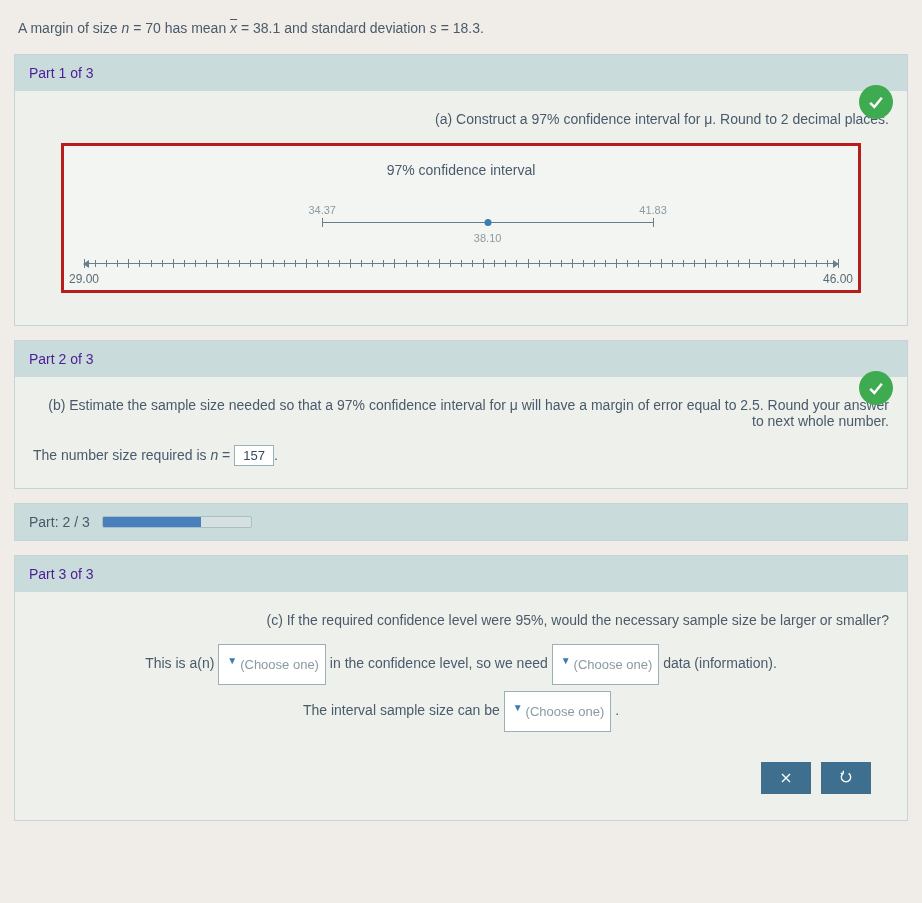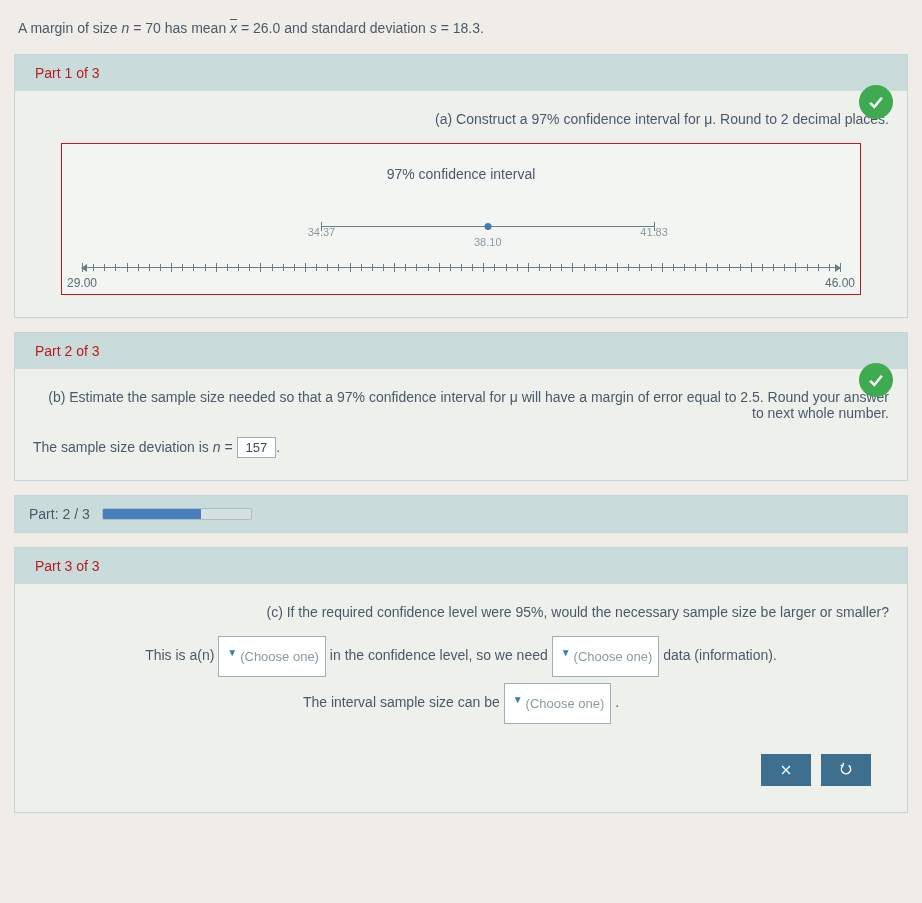--- a/index.html
+++ b/index.html
@@ -18,23 +18,23 @@
   }
   .mathvar { font-style: italic; }
   .overline { text-decoration: overline; }
   .section {
     border: 1px solid #c5d4d6;
     margin-bottom: 14px;
     background: #eef0ec;
   }
   .section-header {
     background: #cadbdc;
-    padding: 10px 20px;
+    padding: 10px 14px;
     font-size: 14px;
-    color: #b91c1c;
+    color: #4c1d95;
   }
   .section-body {
     position: relative;
     padding: 20px 18px 22px 18px;
   }
   .badge {
     position: absolute;
     top: -6px;
     right: 14px;
     width: 34px;
@@ -44,38 +44,38 @@
     display: flex;
     align-items: center;
     justify-content: center;
   }
   .badge svg { width: 20px; height: 20px; }
   .q-text { margin-bottom: 16px; color:#4a5a6a;text-align:right; }
   .q-text-inline { color:#4a5a6a; line-height: 2.4; text-align: center; }
   
   
   .number-line-box {
-    border: 1px solid #b91c1c;
+    border: 3px solid #b91c1c;
     background: #f3f5f2;
-    padding: 22px 0 8px 0;
-    margin: 0 28px;
+    padding: 16px 0 8px 0;
+    margin: 10px 28px;
   }
   .nl-title { text-align: center; color:#4a5a6a; font-size:14px; margin-bottom: 24px; }
   .nl-area { position: relative; height: 80px; margin: 0 20px; }
   .nl-axis { position: absolute; left: 0; right: 0; bottom: 18px; height: 1px; background:#6b7d87; }
   .nl-axis::before, .nl-axis::after { content:''; position:absolute; top:-3px; width:0;height:0; border-top:4px solid transparent; border-bottom:4px solid transparent; }
   .nl-axis::before { left:-1px; border-right:6px solid #6b7d87; }
   .nl-axis::after { right:-1px; border-left:6px solid #6b7d87; }
   .tick { position:absolute; bottom:15px; width:1px; height:7px; background:#6b7d87; }
   .tick.big { height:9px; bottom:14px; }
   .axis-label { position:absolute; bottom:-4px; font-size:12px; color:#5a6b75; transform:translateX(-50%); }
   .ci-bar { position:absolute; top:20px; height:1px; background:#6b7d87; }
   .ci-cap { position:absolute; top:16px; width:1px; height:9px; background:#6b7d87; }
   .ci-point { position:absolute; top:17px; width:7px; height:7px; background:#3b7db0; border-radius:50%; transform:translateX(-50%); }
-  .ci-end-label { position:absolute; top:20px; font-size:11px; color:#8a9aa2; transform:translateX(-50%); }
+  .ci-end-label { position:absolute; top:2px; font-size:11px; color:#8a9aa2; transform:translateX(-50%); }
   .ci-mid-label { position:absolute; top:30px; font-size:11px; color:#8a9aa2; transform:translateX(-50%); }
 
   .answer-box {
     display:inline-block;
     border:1px solid #9bb0b8;
     background:#fff;
     padding:2px 8px;
     min-width:32px;
     text-align:left;
     font-size:13px;
@@ -128,21 +128,21 @@
     cursor:pointer;
   }
   .btn svg { width:16px; height:16px; }
 </style>
 </head>
 <body>
 
 <div class="page">
 
   <div class="problem-statement">
-    <span>A margin of size </span><span class="mathvar">n</span><span> = 70 has mean </span><span class="mathvar overline">x</span><span> = 26.0 and standard deviation </span><span class="mathvar">s</span><span> = 18.3.</span>
+    <span>A margin of size </span><span class="mathvar">n</span><span> = 70 has mean </span><span class="mathvar overline">x</span><span> = 38.1 and standard deviation </span><span class="mathvar">s</span><span> = 18.3.</span>
   </div>
 
   <div class="section">
     <div class="section-header">Part 1 of 3</div>
     <div class="section-body">
       <div class="badge">
         <svg viewBox="0 0 24 24">
             <path fill="none" stroke="#fff" stroke-width="3" d="M5 13 l5 5 l9 -11"></path>
           </svg>
       </div>
@@ -238,21 +238,21 @@
   <div class="section">
     <div class="section-header">Part 2 of 3</div>
     <div class="section-body">
       <div class="badge">
         <svg viewBox="0 0 24 24">
             <path fill="none" stroke="#fff" stroke-width="3" d="M5 13 l5 5 l9 -11"></path>
           </svg>
       </div>
       <div class="q-text">(b) Estimate the sample size needed so that a 97% confidence interval for μ will have a margin of error equal to 2.5. Round your answer to next whole number.</div>
       <div>
-        <span>The sample size deviation is </span><span class="mathvar">n</span><span> = </span><span class="answer-box">157</span><span>.</span>
+        <span>The number size required is </span><span class="mathvar">n</span><span> = </span><span class="answer-box">157</span><span>.</span>
       </div>
     </div>
   </div>
 
   <div class="progress-row">
     <span>Part: 2 / 3</span>
     <div class="progress-track">
       <div class="progress-fill"></div>
     </div>
   </div>

